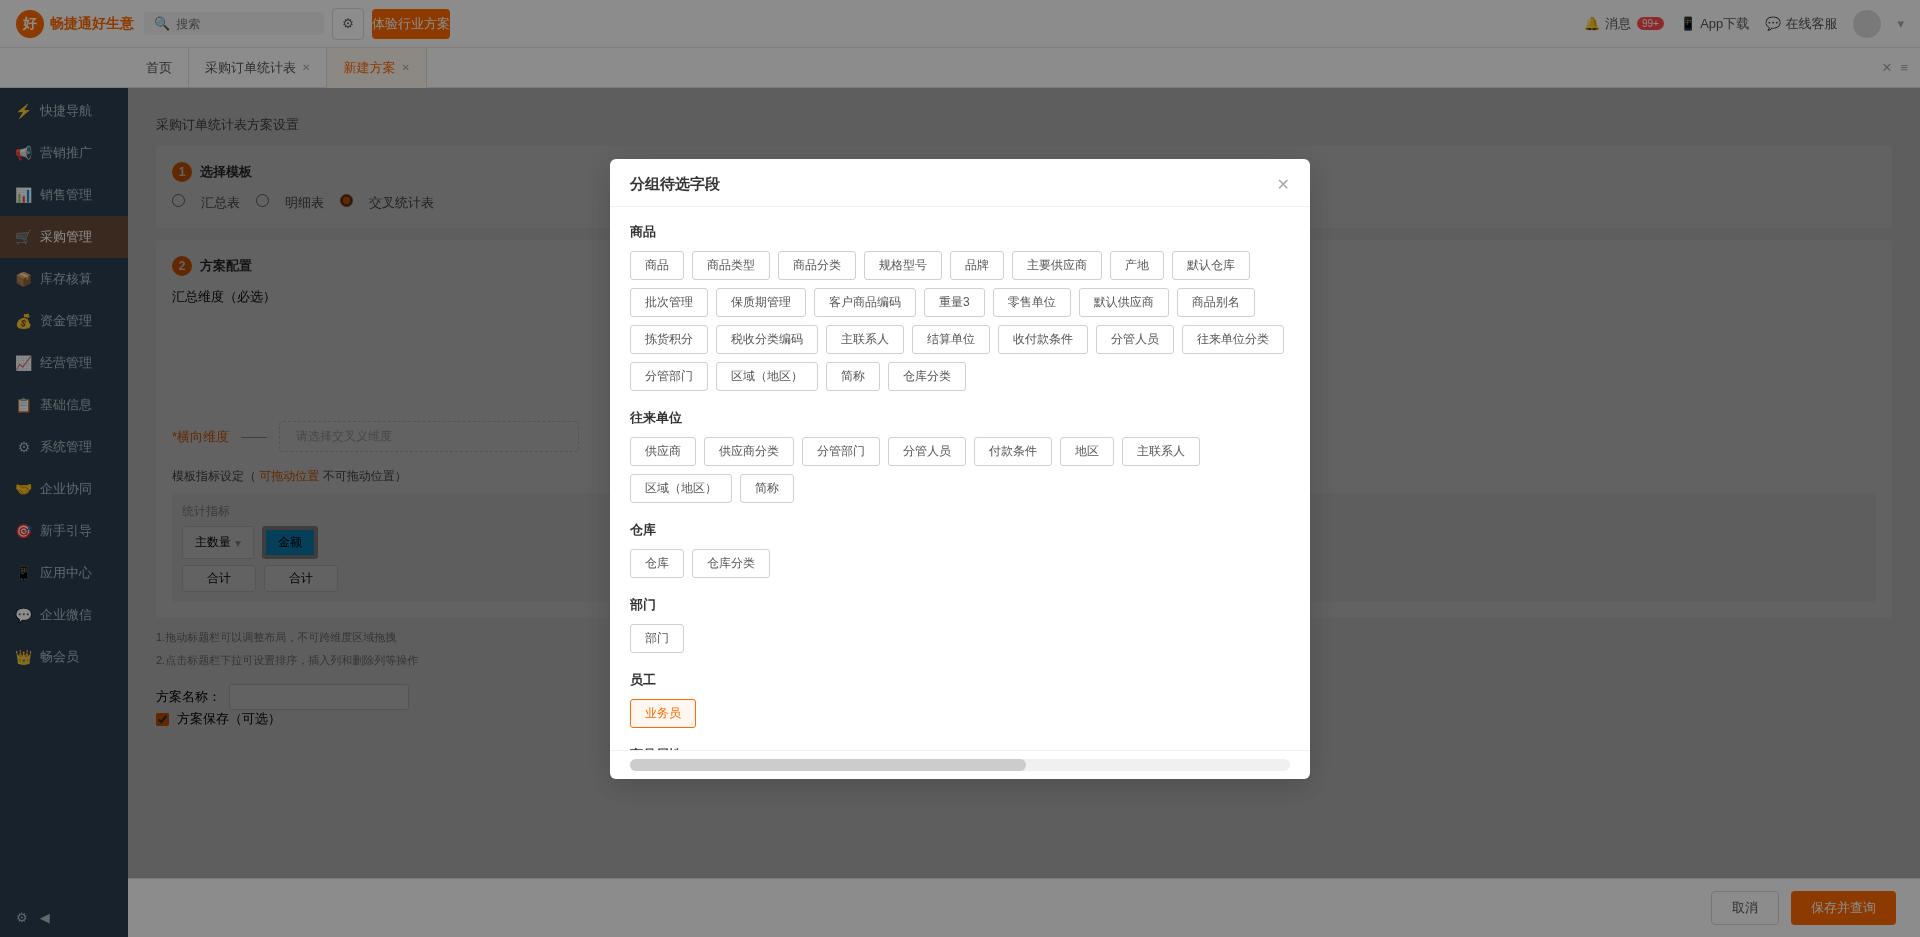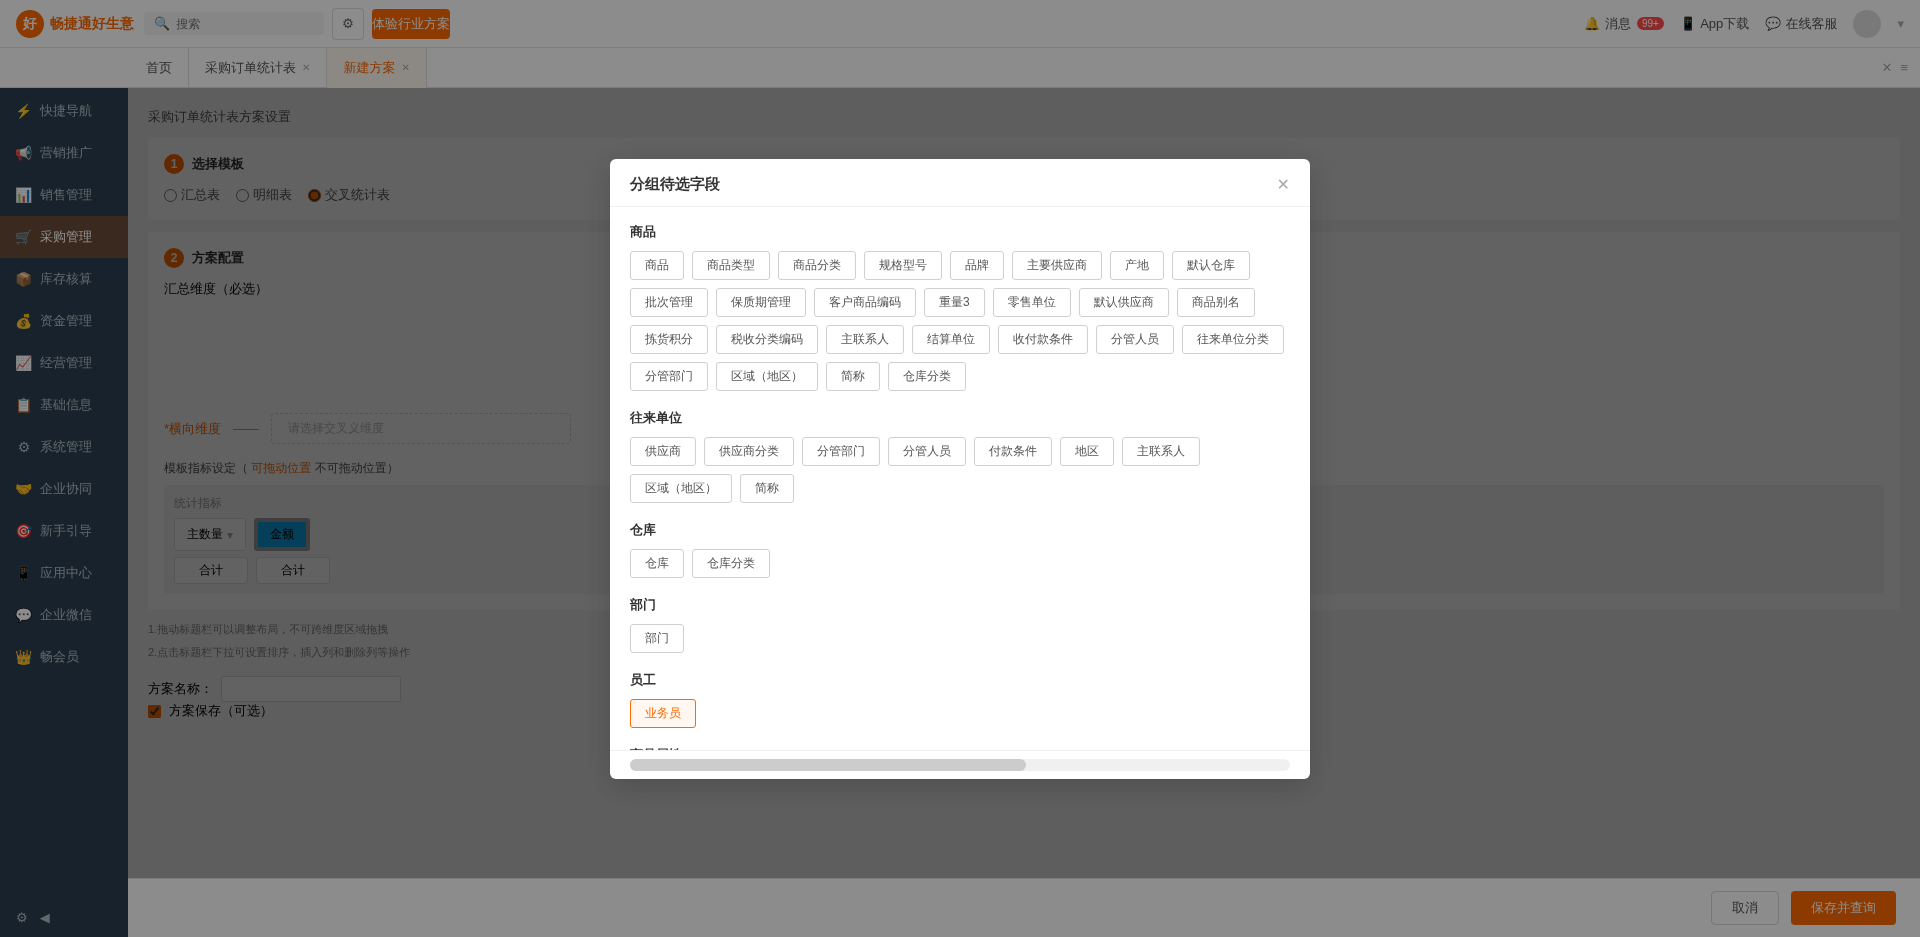--- a/index.html
+++ b/index.html
@@ -174,21 +174,21 @@
       padding: 12px 16px;
       display: flex;
       gap: 12px;
       color: #b0bec5;
     }
 
     
     .main-content {
       margin-top: 88px;
       margin-left: 128px;
-      padding: 20px;
+      padding: 28px;
       min-height: calc(100vh - 88px);
       background: #f5f6f8;
     }
     .page-title {
       font-size: 13px;
       color: #555;
       margin-bottom: 12px;
     }
     .form-section {
       background: #fff;
@@ -213,22 +213,22 @@
       display: flex; align-items: center; justify-content: center;
       font-size: 12px;
     }
     .template-options {
       display: flex;
       gap: 16px;
       align-items: center;
     }
     .radio-label {
       display: flex;
-      align-items: center;
-      gap: 4px;
+      align-items: flex-start;
+      gap: 16px;
       cursor: pointer;
       color: #555;
     }
     .radio-label input[type=radio] { accent-color: #ff6a00; }
 
     
     .footer-actions {
       position: fixed;
       bottom: 0;
       right: 0;

